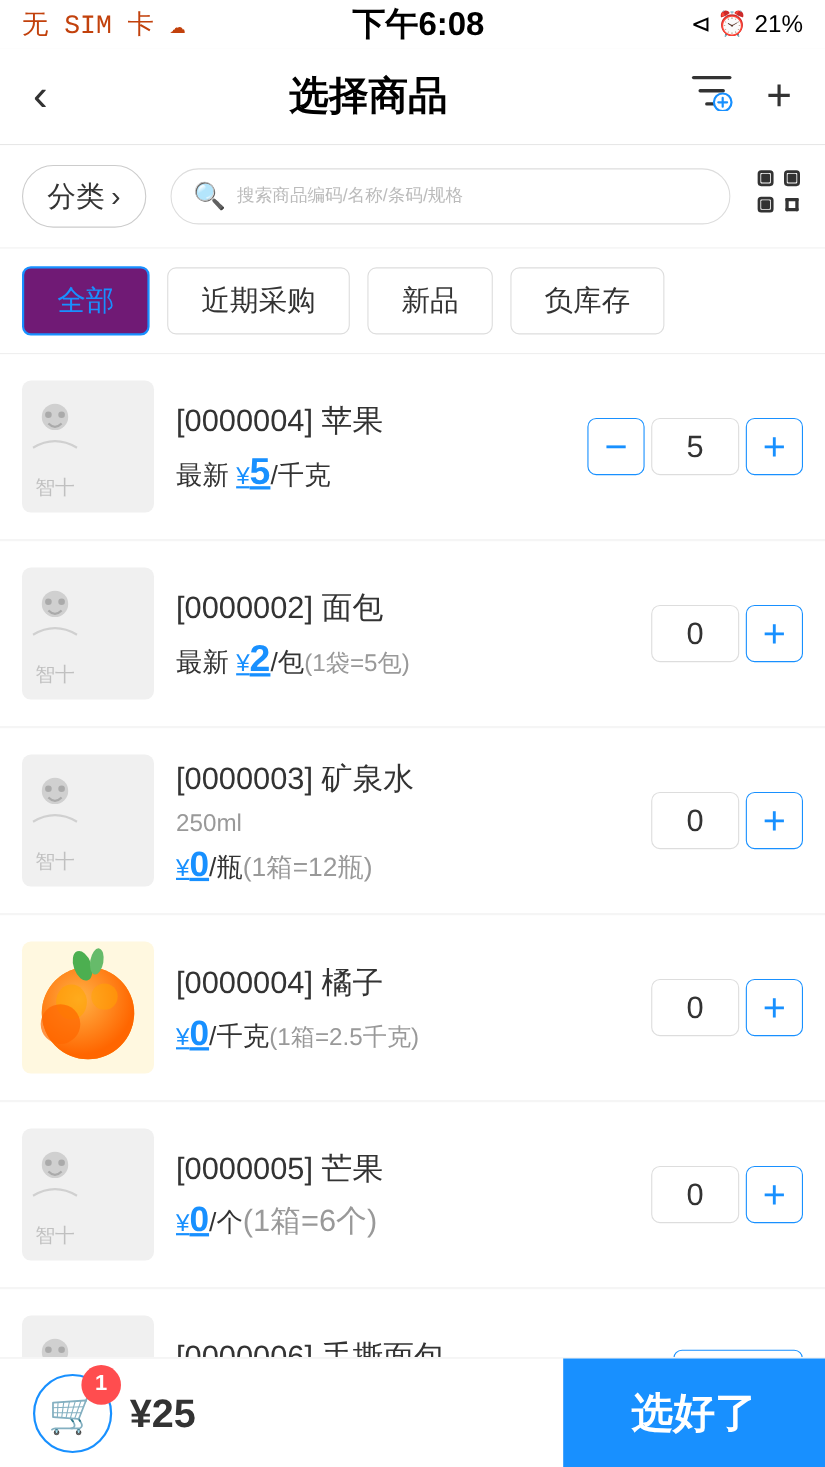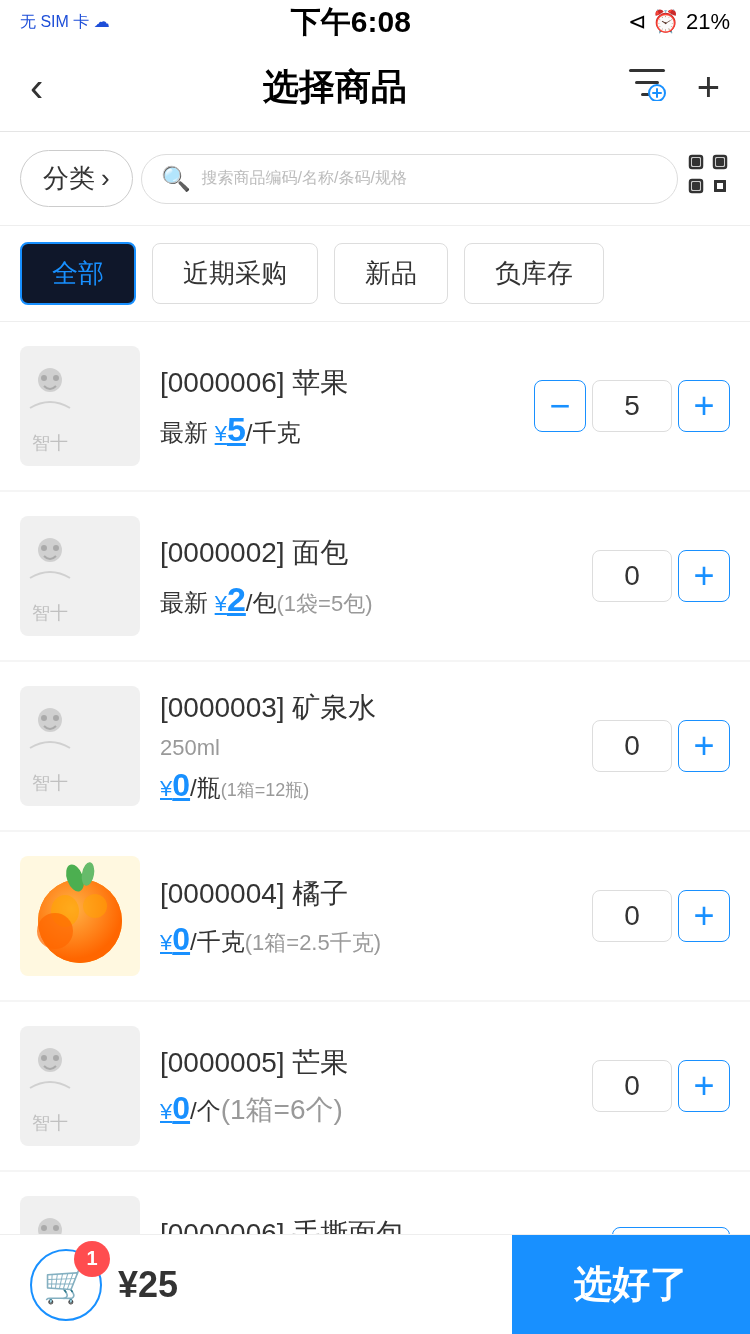--- a/index.html
+++ b/index.html
@@ -16,21 +16,21 @@
     .status-bar {
       height: 44px;
       background: #fff;
       display: flex;
       align-items: center;
       justify-content: space-between;
       padding: 0 20px;
       font-size: 26px;
       font-weight: 500;
     }
-    .status-left { font-size: 16px; color: #1d4ed8; }
+    .status-left { font-size: 24px; color: #c2410c; font-family: Liberation Mono, monospace; }
     .status-center { font-size: 30px; font-weight: 600; color: #000; }
     .status-right { font-size: 22px; color: #000; display: flex; align-items: center; gap: 6px; margin-left: 36px; }
 
     
     .nav-bar {
       height: 88px;
       background: #fff;
       border-bottom: 1px solid #e5e5e5;
       display: flex;
       align-items: center;
@@ -55,21 +55,21 @@
       font-size: 40px;
       color: #333;
     }
 
     
     .filter-bar {
       background: #fff;
       padding: 18px 20px;
       display: flex;
       align-items: center;
-      gap: 8px;
+      gap: 22px;
       border-bottom: 1px solid #eee;
     }
     .category-btn {
       border: 1.5px solid #ccc;
       border-radius: 30px;
       padding: 10px 22px;
       font-size: 26px;
       color: #333;
       background: #fff;
       white-space: nowrap;
@@ -107,21 +107,21 @@
       padding: 12px 30px;
       border-radius: 8px;
       font-size: 26px;
       color: #333;
       background: #fff;
       border: 1px solid #ddd;
     }
     .tab-item.active {
       border: 2px solid #1890ff;
       color: #1890ff;
-      background: #0f172a;
+      background: #701a75;
     }
 
     
     .product-list {
       background: #f5f5f5;
     }
 
     .product-item {
       background: #fff;
       margin-bottom: 2px;
@@ -354,21 +354,21 @@
             <circle cx="24" cy="20" r="3" fill="#aaa"></circle>
             <circle cx="36" cy="20" r="3" fill="#aaa"></circle>
             <path d="M24 28 Q30 34 36 28" stroke="#aaa" stroke-width="2" fill="none"></path>
             <path d="M10 50 Q30 38 50 50" stroke="#d0d0d0" stroke-width="2" fill="none"></path>
           </svg>
         </span>
         <span class="owl-text">智十</span>
       </div>
     </div>
     <div class="product-info">
-      <div class="product-name">[0000006] 苹果</div>
+      <div class="product-name">[0000004] 苹果</div>
       <div class="product-price">
         <span class="price-label" style="color:#333;font-size:24px;">最新 </span>
         <span style="color:#1890ff;font-size:22px;text-decoration:underline;">¥</span><span style="color:#1890ff;font-size:34px;font-weight:700;text-decoration:underline;">5</span><span style="color:#333;font-size:24px;">/千克</span>
       </div>
     </div>
     <div class="qty-control">
       <button class="qty-btn">−</button>
       <input class="qty-input" value="5" type="text" readonly="" style="">
       <button class="qty-btn">+</button>
     </div>
@@ -414,21 +414,21 @@
             <path d="M10 50 Q30 38 50 50" stroke="#d0d0d0" stroke-width="2" fill="none"></path>
           </svg>
         </span>
         <span class="owl-text">智十</span>
       </div>
     </div>
     <div class="product-info">
       <div class="product-name">[0000003] 矿泉水</div>
       <div class="product-spec">250ml</div>
       <div class="product-price">
-        <span style="color:#1890ff;font-size:22px;text-decoration:underline;">¥</span><span style="color:#1890ff;font-size:32px;font-weight:700;text-decoration:underline;">0</span><span style="color:#333;font-size:24px;">/瓶</span><span style="color:#999;font-size:18px;">(1箱=12瓶)</span>
+        <span style="color:#1890ff;font-size:22px;text-decoration:underline;">¥</span><span style="color:#1890ff;font-size:32px;font-weight:700;text-decoration:underline;">0</span><span style="color:#333;font-size:24px;">/瓶</span><span style="color:#999;font-size:24px;">(1箱=12瓶)</span>
       </div>
     </div>
     <div class="qty-control">
       <input class="qty-input" value="0" type="text" readonly="" style="">
       <button class="qty-btn">+</button>
     </div>
   </div>
 
   <div class="product-item">
     <div class="product-thumb" style="background:#fff8e0;">

